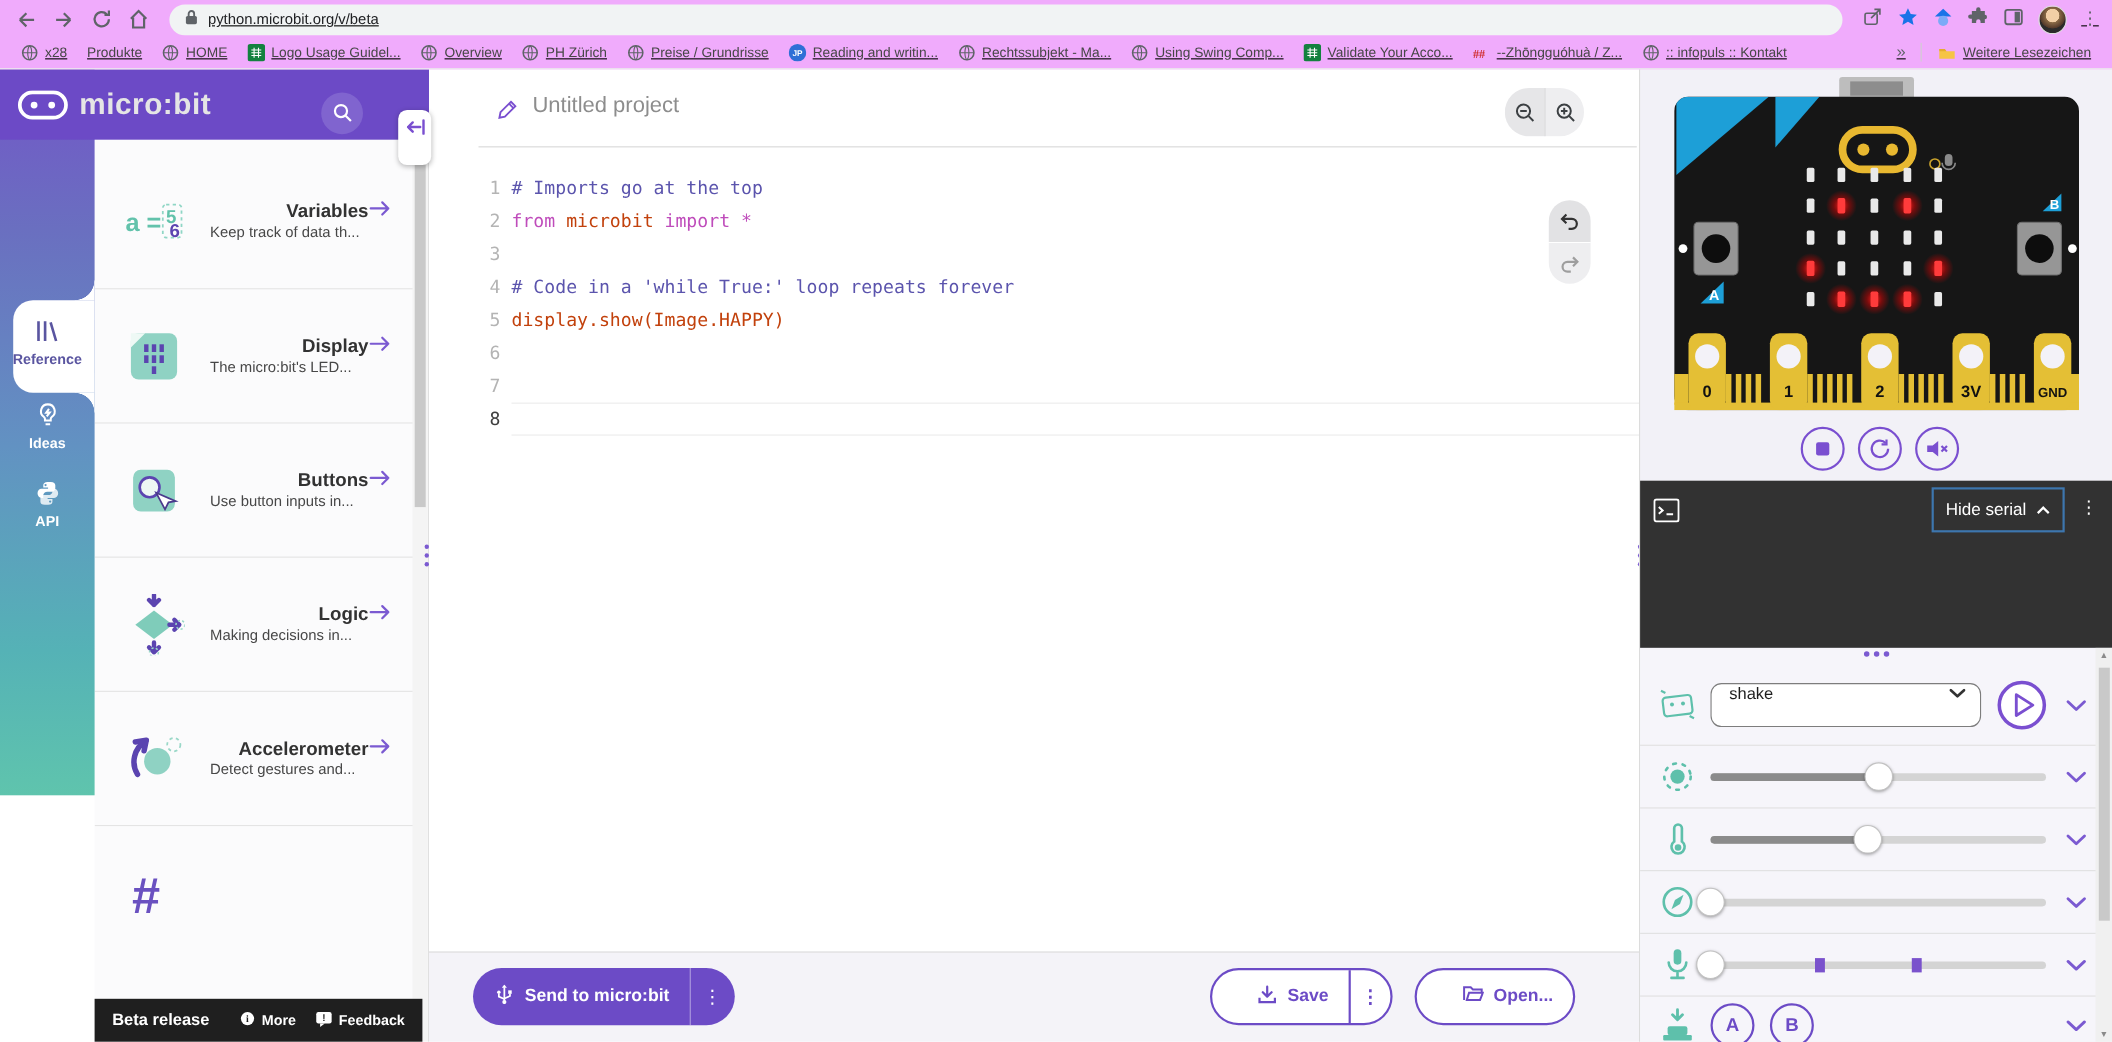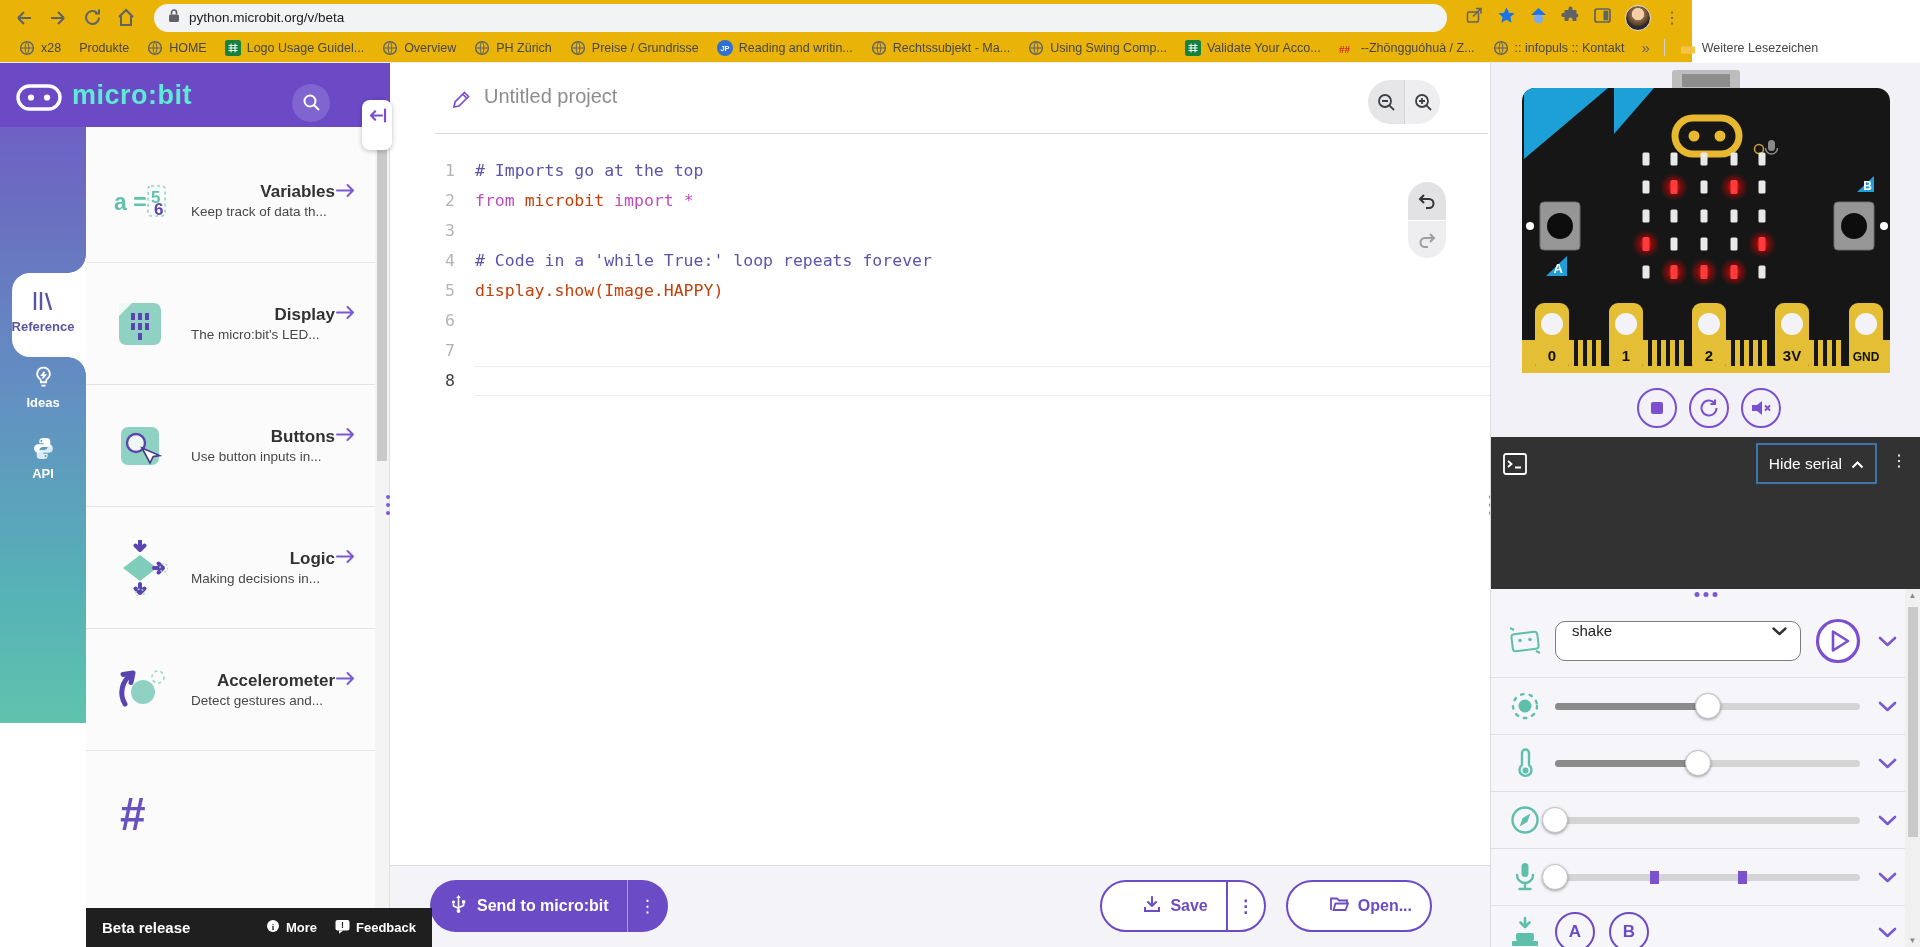--- a/index.html
+++ b/index.html
@@ -1,19 +1,19 @@
 <!DOCTYPE html>
 <html><head>
 <meta charset="utf-8">
 <style>
   * { margin:0; padding:0; box-sizing:border-box; }
   html,body { width:1920px; height:947px; overflow:hidden; font-family:"Liberation Sans",sans-serif; background:#fff; }
 
   
-  #chrome { position:absolute; left:0; top:0; width:1692px; height:63px; background:#eab308; z-index:20; }
+  #chrome { position:absolute; left:0; top:0; width:1920px; height:63px; background:#f0abfc; z-index:20;text-decoration:underline; }
   #toolbar { height:33px; display:flex; align-items:center; padding:2px 10px 0 10px; gap:6px; }
   .navic { width:28px; height:28px; display:flex; align-items:center; justify-content:center; color:#5f6368; border-radius:50%; flex:0 0 auto; }
   #urlbar { flex:1; height:28px; max-width:1540px; background:#f1f3f4; border-radius:14px; margin:0 12px 0 8px; display:flex; align-items:center; padding:0 14px; gap:9px; }
   #urlbar .url { font-size:13.5px; color:#202124; }
   #right-ics { display:flex; align-items:center; gap:13px; padding-right:4px; }
   .avatar { width:26px; height:26px; border-radius:50%; background:radial-gradient(circle at 50% 34%, #f2cfa6 30%, #8a6a46 32%, #53392a 58%, #2b2b2b 60%); border:1px solid #ddd; }
   .kebab { color:#5f6368; font-size:16px; line-height:1; letter-spacing:0; width:14px; text-align:center; }
   #bookmarks { height:30px; display:flex; align-items:center; padding:0 14px; gap:8px; border-bottom:1px solid #ebebeb; }
   .bm { display:flex; align-items:center; gap:6px; font-size:12.5px; color:#474747; padding:2px 5px; border-radius:4px; white-space:nowrap; }
   .bm-ic { display:flex; width:16px; height:16px; }
@@ -28,60 +28,60 @@
   #rail-active-bg { position:absolute; left:12px; top:210px; width:74px; height:84px; background:#fff; border-radius:18px 0 0 18px; }
   #rail-active-bg::before { content:""; position:absolute; right:0; top:-18px; width:18px; height:18px;
         background:radial-gradient(circle at 0 0, transparent 17.5px, #fff 18px); }
   #rail-active-bg::after { content:""; position:absolute; right:0; bottom:-18px; width:18px; height:18px;
         background:radial-gradient(circle at 0 100%, transparent 17.5px, #fff 18px); }
   .rail-item.active { color:#5a55a0; }
   .rail-ic { display:flex; }
 
   
   #side-header { position:absolute; left:0; top:63px; width:390px; height:64px; background:#6c4ac6; z-index:4; display:flex; align-items:center; padding-left:16px; }
-  #logo { display:flex; align-items:flex-end; gap:10px; color:#5eead4; }
+  #logo { display:flex; align-items:center; gap:10px; color:#e5e5e5; }
   #logo .logo-text { font-size:27px; font-weight:bold; letter-spacing:0.5px; }
   #search-btn { position:absolute; left:292px; top:21px; width:38px; height:38px; border-radius:50%; background:#8064cf; display:flex; align-items:center; justify-content:center; border:none; }
   .collapse-tab { position:absolute; background:#fff; box-shadow:0 1px 5px rgba(0,0,0,.25); display:flex; justify-content:center; z-index:6; }
   #collapse-left { left:362px; top:100px; width:30px; height:50px; border-radius:8px; padding-top:8px; }
 
   #panel { position:absolute; left:86px; top:127px; width:304px; height:820px; background:#fbfbfc; border-right:1px solid #e0e0e0; z-index:1; overflow:hidden; }
   #panel-items { position:absolute; left:0; top:13px; width:292px; }
   .pitem { display:flex; align-items:center; height:122px; padding:0 22px 0 26px; }
   .pitem + .pitem { border-top:1px solid #e4e4e4; }
   .pitem .picon { width:56px; height:56px; margin-right:23px; flex:0 0 auto; }
   .pitem .ptext { flex:1; min-width:0; }
   .pitem .ptitle-row { display:flex; align-items:center; justify-content:flex-end; }
   .pitem .ptitle { font-size:17px; font-weight:bold; color:#323232; }
   .pitem .psub { font-size:13.5px; color:#474747; margin-top:5px; white-space:nowrap; }
   .vscroll { position:absolute; background:#f4f4f4; }
   #panel-scroll { right:0; top:0; width:14px; height:820px; }
   .vthumb { position:absolute; left:2px; width:10px; background:#c9c9c9; border-radius:0; }
   .sarrow { position:absolute; left:0; width:14px; text-align:center; font-size:8px; color:#8a8a8a; }
 
   
-  #beta-bar { position:absolute; left:86px; top:908px; width:346px; height:39px; background:#1f1f1f; z-index:8; display:flex; align-items:center; padding:0 16px; color:#fff; }
+  #beta-bar { position:absolute; left:86px; top:908px; width:298px; height:39px; background:#1f1f1f; z-index:8; display:flex; align-items:center; padding:0 16px; color:#fff; }
   #beta-bar .rel { font-size:15px; font-weight:bold; }
   .beta-link { display:flex; align-items:center; gap:6px; font-size:13px; font-weight:bold; }
   #beta-more { margin-left:auto; }
   #beta-feedback { margin-left:18px; }
 
   
   #editor { position:absolute; left:390px; top:63px; width:1100px; height:884px; background:#fff; z-index:1; }
   #ed-header { position:relative; height:70px; }
   #pencil { position:absolute; left:62px; top:26px; }
   #ed-title { position:absolute; left:94px; top:22px; font-size:20px; color:#8d8d8d; }
   #zoom-pill { position:absolute; right:50px; top:17px; width:72px; height:44px; border-radius:22px; overflow:hidden; display:flex; }
   .zoom-half { width:36px; display:flex; align-items:center; justify-content:center; border:none; background:#e6e6e8; }
   #zoom-in { background:#eeeef0; border-left:1px solid #d6d6d8; }
   #ed-divider { position:absolute; left:45px; right:2px; top:70px; height:1px; background:#d8d8d8; }
   #code { position:absolute; left:0; right:0; top:93px; font-family:"DejaVu Sans Mono",monospace; font-size:16.5px; }
   .cl { display:flex; height:30px; }
   .cl .ln { width:65px; text-align:right; color:#b4b4b4; line-height:30px; flex:0 0 auto; }
-  .cl .cb { flex:1; margin-left:20px; line-height:28px; height:30px; border-top:1px solid transparent; border-bottom:1px solid transparent; white-space:pre; }
+  .cl .cb { flex:1; margin-left:10px; line-height:28px; height:30px; border-top:1px solid transparent; border-bottom:1px solid transparent; white-space:pre; }
   .cl.active .ln { color:#3f3f3f; }
   .cl.active .cb { border-color:#ececec; }
   .cb .c { color:#5b54ad; } .cb .k { color:#bf4cbb; } .cb .p { color:#c2410c; }
   #undo-pill { position:absolute; right:44px; top:119px; width:38px; height:76px; }
   .ur-half { width:38px; height:38px; border:none; display:flex; align-items:center; justify-content:center; }
   #undo-btn { background:#e2e2e4; border-radius:19px 19px 0 0; }
   #redo-btn { background:#eeeef0; border-radius:0 0 19px 19px; border-top:1px solid #fff; }
   .drag-dots { position:absolute; top:432px; width:8px; display:flex; flex-direction:column; gap:4px; align-items:center; z-index:7; }
   .drag-dots i { width:4px; height:4px; border-radius:50%; background:#7b5ad1; }
   #drag-left { left:-6px; } #drag-right { right:-5px; }

